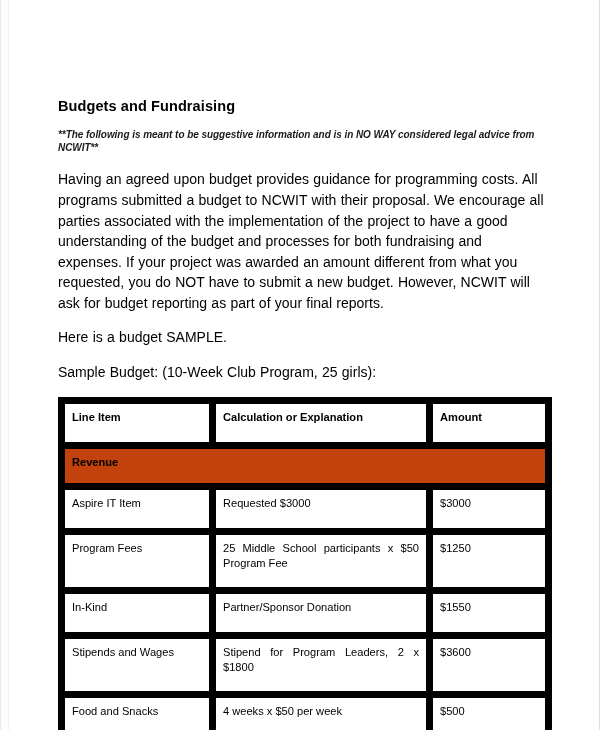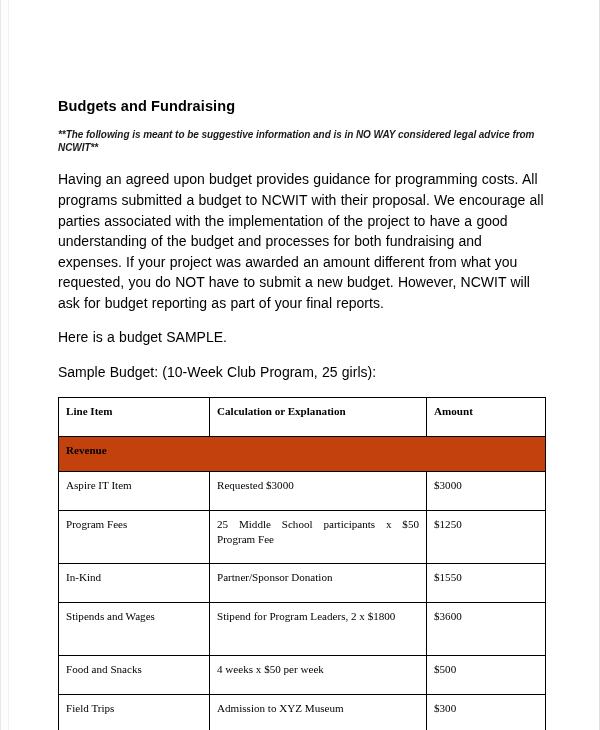--- a/index.html
+++ b/index.html
@@ -79,27 +79,26 @@
   
   table.budget-table {
     margin-top: 4px;
     border-collapse: collapse;
     width: 487px;
     table-layout: fixed;
     font-size: 11.1px;
   }
   table.budget-table td,
   table.budget-table th {
-    border: 1px solid #000000;
+    border: 7px solid #000000;
     padding: 6px 7px 6px 7px;
     vertical-align: top;
     text-align: left;
     font-weight: normal;
     line-height: 1.35;
-    font-family: Liberation Serif, serif;
   }
   col.c1 { width: 151px; }
   col.c2 { width: 217px; }
   col.c3 { width: 119px; }
 
   tr.header-row td {
     font-weight: bold;
     height: 26px;
   }
   tr.section-row td {

